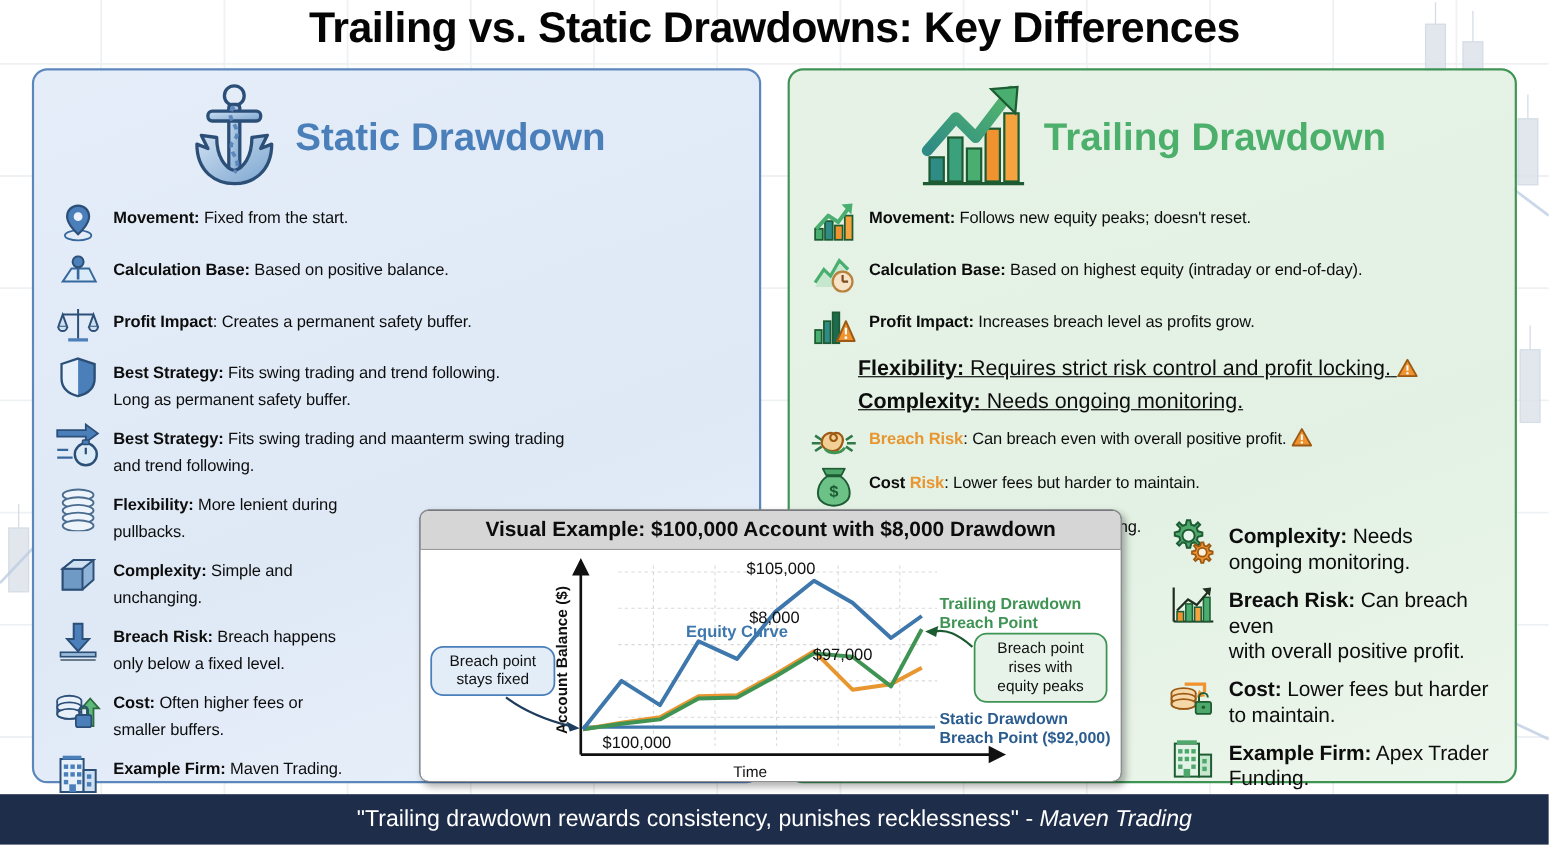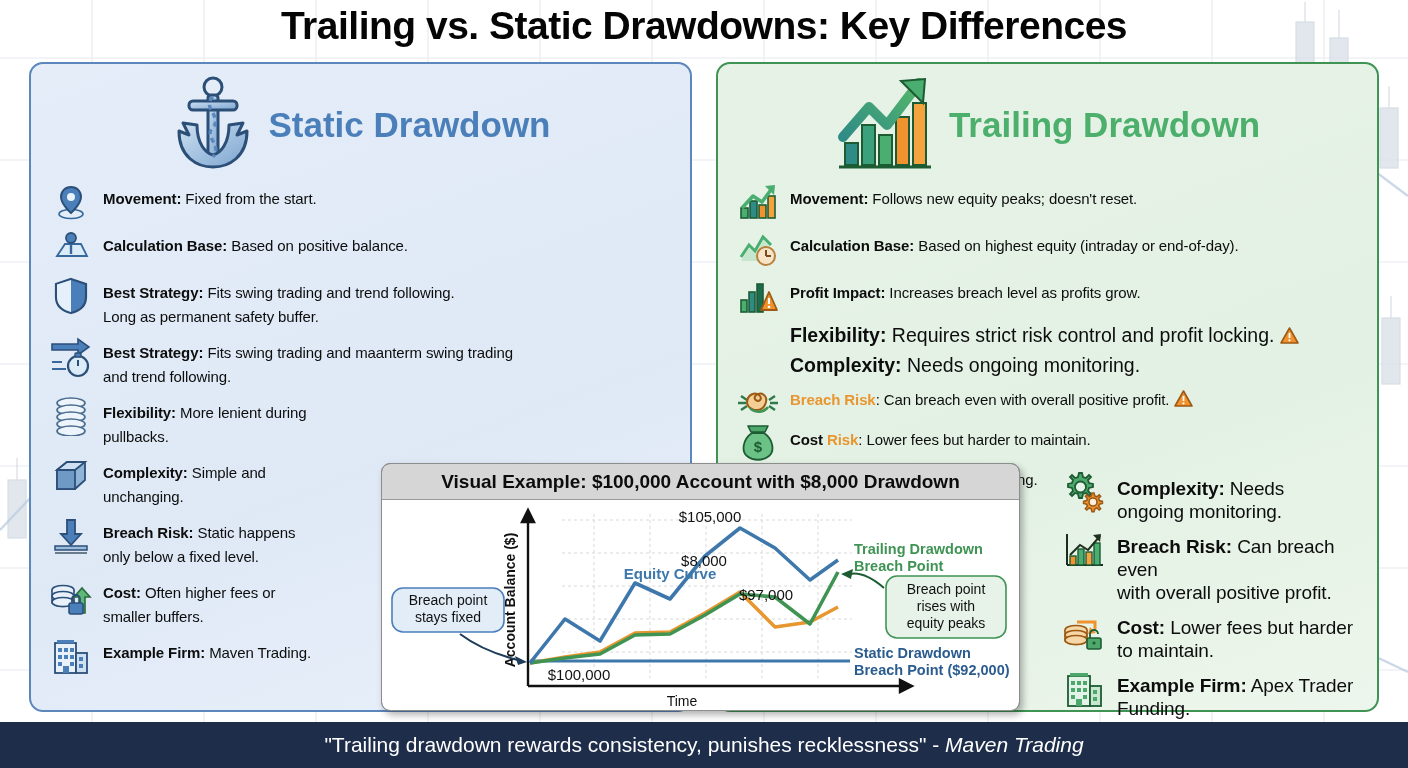--- a/index.html
+++ b/index.html
@@ -45,21 +45,21 @@
   .item { display: flex; align-items: flex-start; gap: 10px; margin-bottom: 7px; }
   .item .ico { flex: 0 0 auto; width: 44px; height: 40px;
                display: flex; align-items: center; justify-content: center; }
   .item .txt { font-size: 15px; line-height: 24px; color: #0d0d0d;
                padding-top: 5px; letter-spacing: -0.1px; }
   .item .txt b { font-weight: bold; }
   .tight { margin-bottom: 0px; }
   .orange { color: #e8962f; font-weight: bold; }
 
   
-  .subline { display: flex; gap: 10px; margin-bottom: 6px; }
+  .subline { display: flex; margin-bottom: 6px; text-decoration: underline; }
   .subline .ico { flex: 0 0 auto; width: 44px; }
   .subline .txt { font-size: 19.5px; line-height: 24px; color: #0d0d0d; }
 
   
   .lower-right { position: absolute; left: 1022px; top: 470px; width: 356px; }
   .lower-right .item .txt { font-size: 19px; line-height: 23px; }
 
   
   .chart-card {
     position: absolute; left: 381px; top: 463px; width: 639px; height: 248px;
@@ -176,20 +176,36 @@
             <path d="M4 24 L12 12 L28 12 L34 24 Z" fill="#dcebf8" stroke="#36689e" stroke-width="1.8"></path>
             <line x1="18" y1="6" x2="18" y2="22" stroke="#36689e" stroke-width="2.4"></line>
             <circle cx="18" cy="6" r="5" fill="#4a7fba" stroke="#2c4f78" stroke-width="1.8"></circle>
           </svg>
         </span>
         <span class="txt">
           <b>Calculation Base:</b><span> Based on positive balance.</span>
         </span>
       </div>
 
+      <div class="item">
+        <span class="ico">
+          <svg width="38" height="36" viewBox="0 0 38 36" stroke="#2c4f78" stroke-width="1.8" fill="none">
+            <line x1="19" y1="3" x2="19" y2="30"></line>
+              <line x1="5" y1="8" x2="33" y2="8"></line>
+            <path d="M5 8 L1 19 h8 Z" fill="#cfe0f2"></path>
+              <path d="M33 8 L29 19 h8 Z" fill="#cfe0f2"></path>
+            <path d="M1 19 a4 4 0 0 0 8 0" fill="#cfe0f2"></path>
+              <path d="M29 19 a4 4 0 0 0 8 0" fill="#cfe0f2"></path>
+            <line x1="10" y1="31" x2="28" y2="31" stroke-width="3" stroke="#4a7fba"></line>
+          </svg>
+        </span>
+        <span class="txt">
+          <b>Profit Impact</b><span>: Creates a permanent safety buffer.</span>
+        </span>
+      </div>
 
       <div class="item">
         <span class="ico">
           <svg width="34" height="38" viewBox="0 0 34 38">
             <path d="M17 2 L32 7 v13 c0 9-7 14-15 16 C9 34 2 29 2 20 V7 Z" fill="#4a7fba" stroke="#2c4f78" stroke-width="2.2"></path>
             <path d="M17 3 L17 35 C9 33 3 28 3 20 V7.5 Z" fill="#e6f0fa"></path>
           </svg>
         </span>
         <span class="txt">
           <b>Best Strategy:</b><span> Fits swing trading and trend following.</span><br>
@@ -246,21 +262,21 @@
 
       <div class="item">
         <span class="ico">
           <svg width="38" height="38" viewBox="0 0 38 38">
             <path d="M15 3 h8 v14 h6 l-10 11 -10 -11 h6 Z" fill="#4a7fba" stroke="#2c4f78" stroke-width="1.8"></path>
             <rect x="3" y="29" width="32" height="4" fill="#9cbcdc" stroke="#2c4f78" stroke-width="1.5"></rect>
             <line x1="3" y1="36" x2="35" y2="36" stroke="#6a7b8c" stroke-width="2"></line>
           </svg>
         </span>
         <span class="txt">
-          <b>Breach Risk:</b><span> Static happens</span><br>
+          <b>Breach Risk:</b><span> Breach happens</span><br>
           <span>only below a fixed level.</span>
         </span>
       </div>
 
       <div class="item">
         <span class="ico">
           <svg width="42" height="42" viewBox="0 0 42 42">
             <g fill="#e8f1fa" stroke="#2c4f78" stroke-width="1.6">
               <ellipse cx="13" cy="15" rx="11" ry="4.5"></ellipse>
               <path d="M2 15 v12 a11 4.5 0 0 0 22 0 V15"></path>

